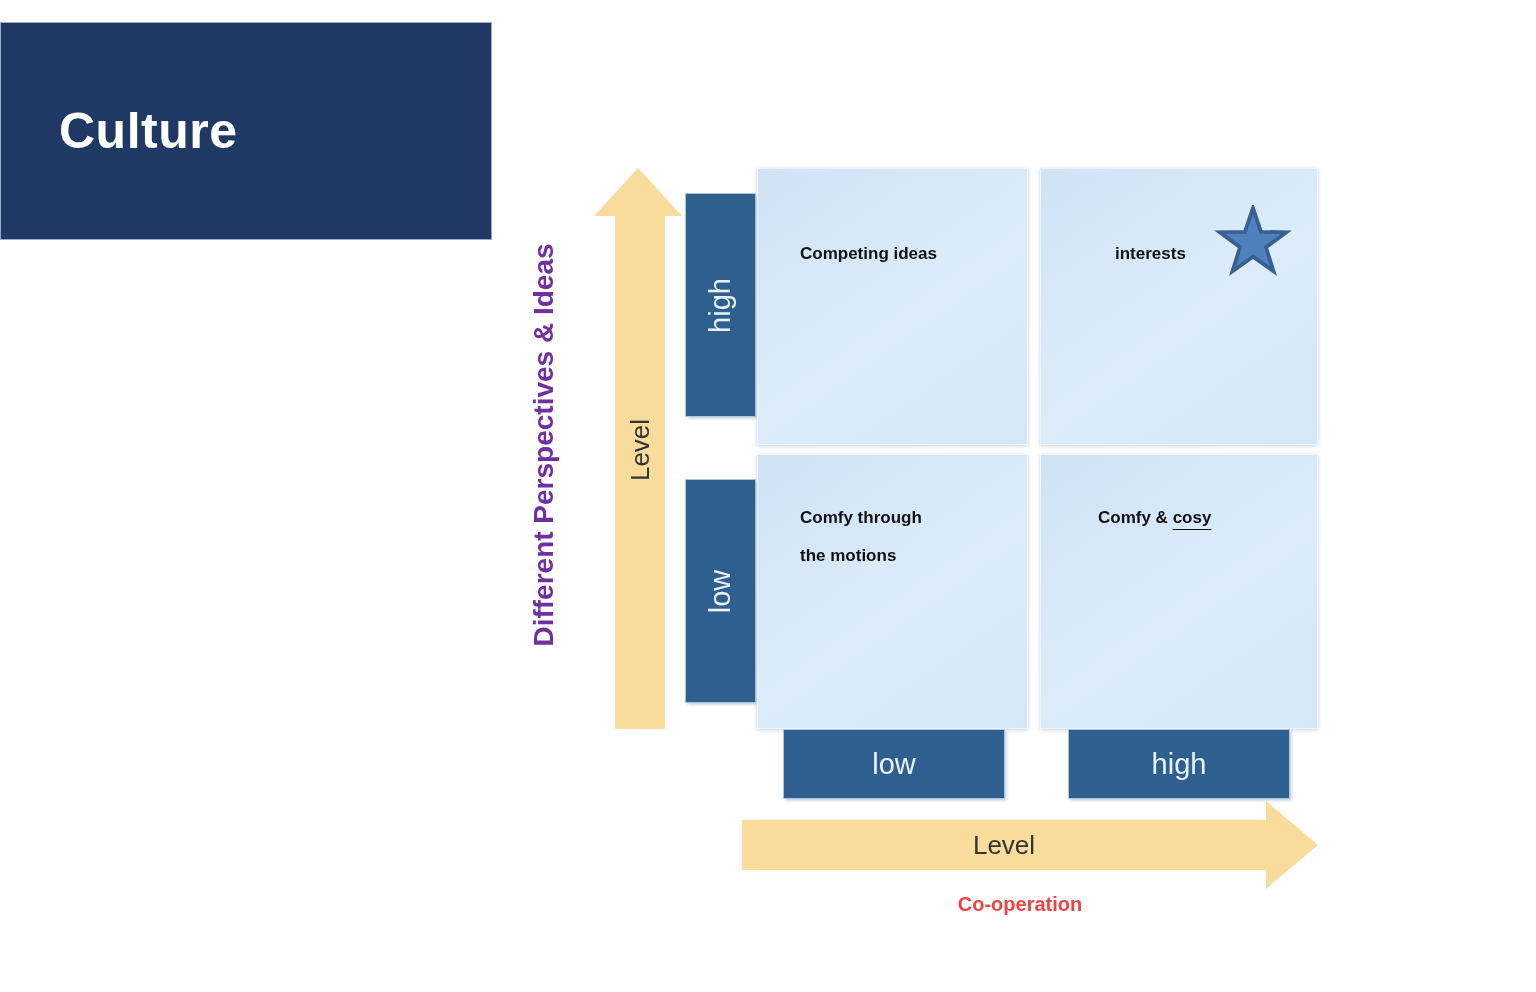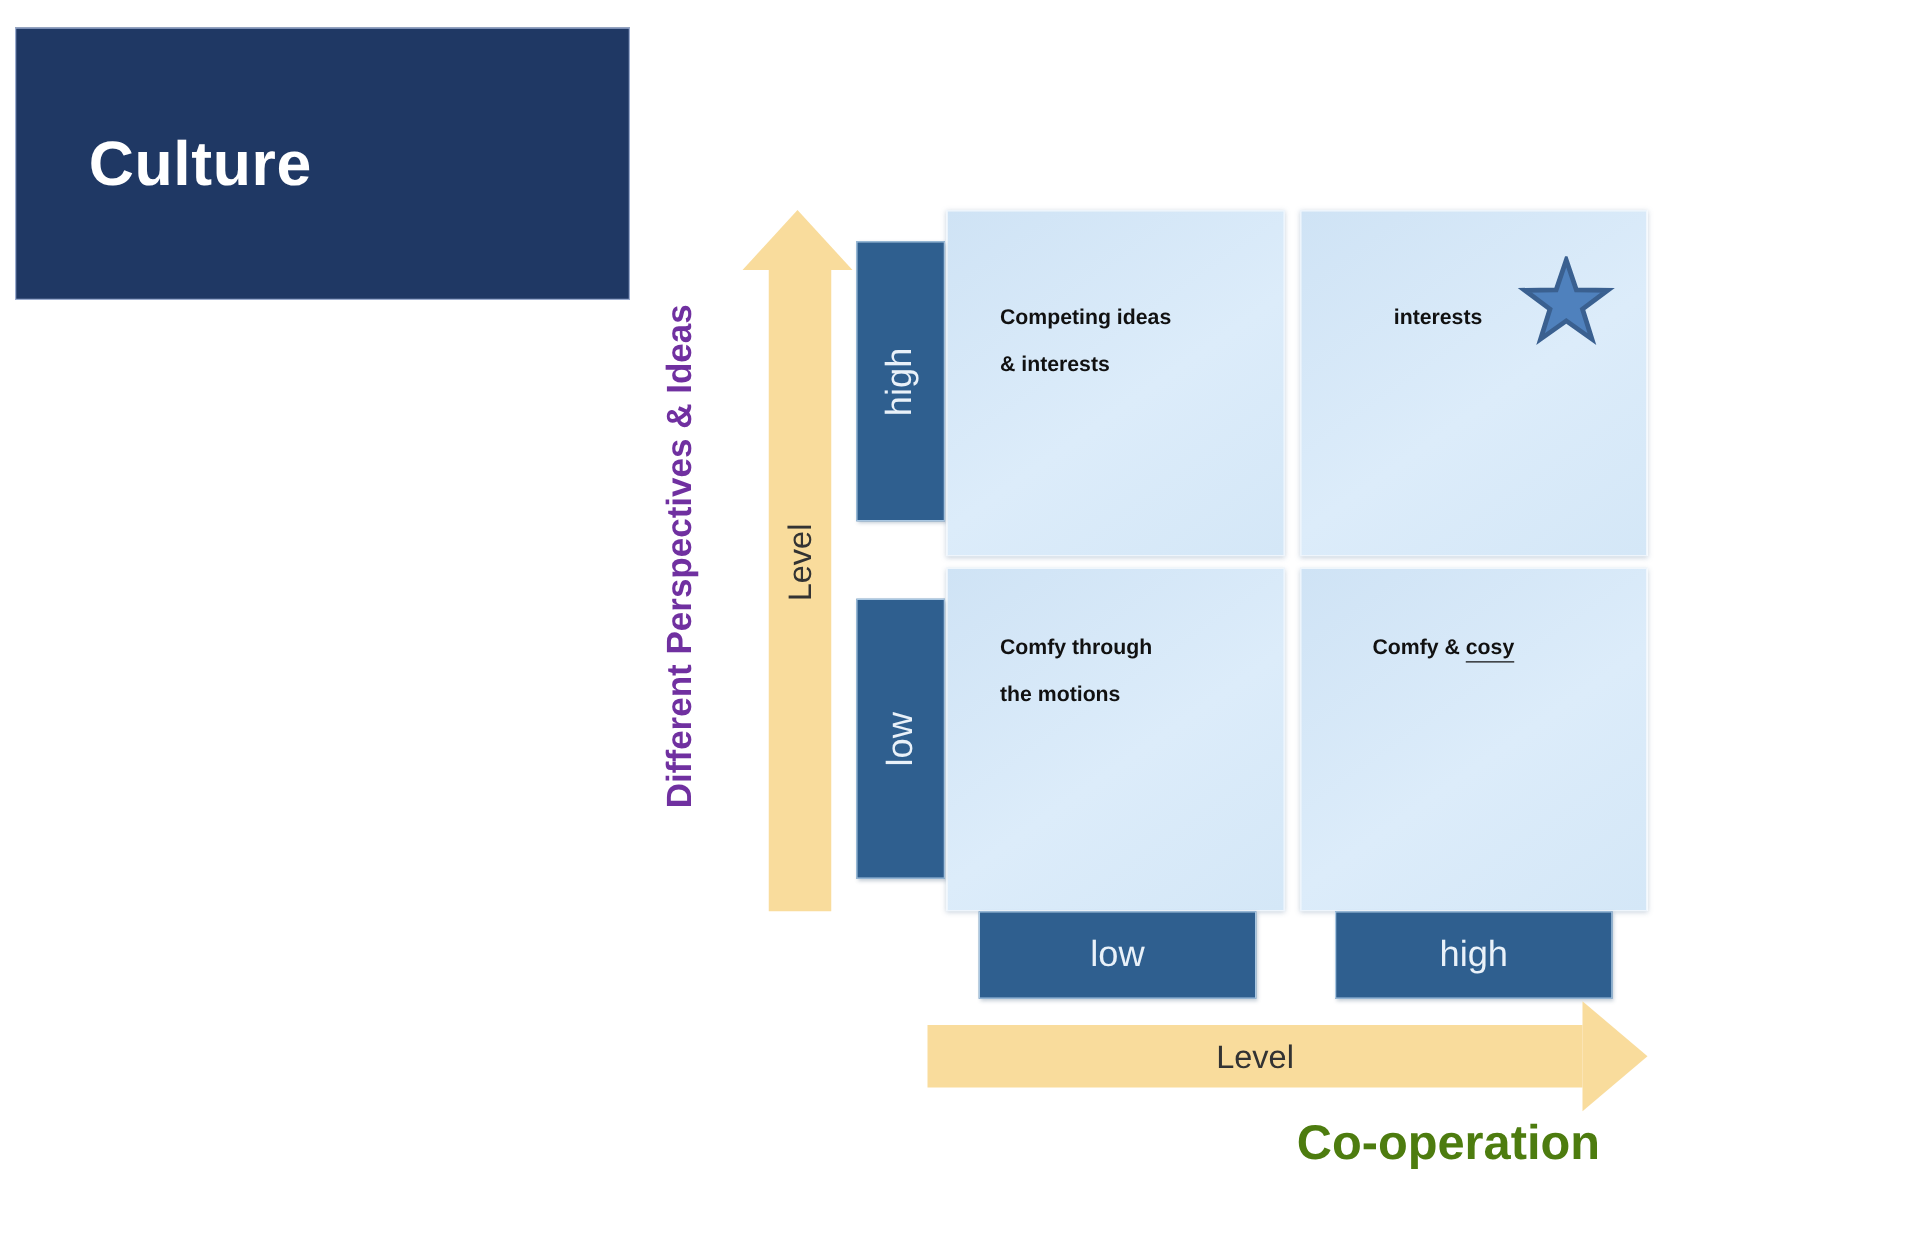--- a/index.html
+++ b/index.html
@@ -7,21 +7,21 @@
   .slide {
     position: relative;
     width: 1536px;
     height: 992px;
     background: #ffffff;
     overflow: hidden;
   }
   
   .title-box {
     position: absolute;
-    left: 12px; top: 22px;
+    left: 0; top: 22px;
     width: 492px; height: 218px;
     background: #1f3864;
     border: 1px solid #9aabce;
     display: flex; align-items: center;
     box-sizing: border-box;
   }
   .title-box .title-text {
     color: #ffffff;
     font-size: 50px;
     font-weight: bold;
@@ -38,24 +38,24 @@
     font-size: 28px;
     font-weight: bold;
     text-align: center;
     white-space: nowrap;
     line-height: 30px;
   }
   .x-axis-title {
     position: absolute;
     left: 760px; top: 893px;
     width: 520px;
-    color: #4d7c0f;
-    font-size: 39px;
-    font-weight: bold;
-    text-align: right;
+    color: #ef4444;
+    font-size: 20px;
+    font-weight: bold;
+    text-align: center;
   }
   
   .v-arrow-head {
     position: absolute;
     left: 594px; top: 168px;
     width: 0; height: 0;
     border-left: 44px solid transparent;
     border-right: 44px solid transparent;
     border-bottom: 48px solid #f9dc9c;
   }
@@ -160,21 +160,20 @@
   <div class="v-arrow-label">Level</div>
   <div class="tick-box tick-high-y">
     <span class="tick-text">high</span>
   </div>
   <div class="tick-box tick-low-y">
     <span class="tick-text">low</span>
   </div>
 
   <div class="quadrant quad-tl">
     <div>Competing ideas</div>
-    <div>&amp; interests</div>
   </div>
   <div class="quadrant quad-tr">
     <div>interests</div>
   </div>
   <div class="quadrant quad-bl">
     <div>Comfy through</div>
     <div>the motions</div>
   </div>
   <div class="quadrant quad-br">
     <div><span>Comfy &amp; </span><span class="squiggle">cosy</span></div>

